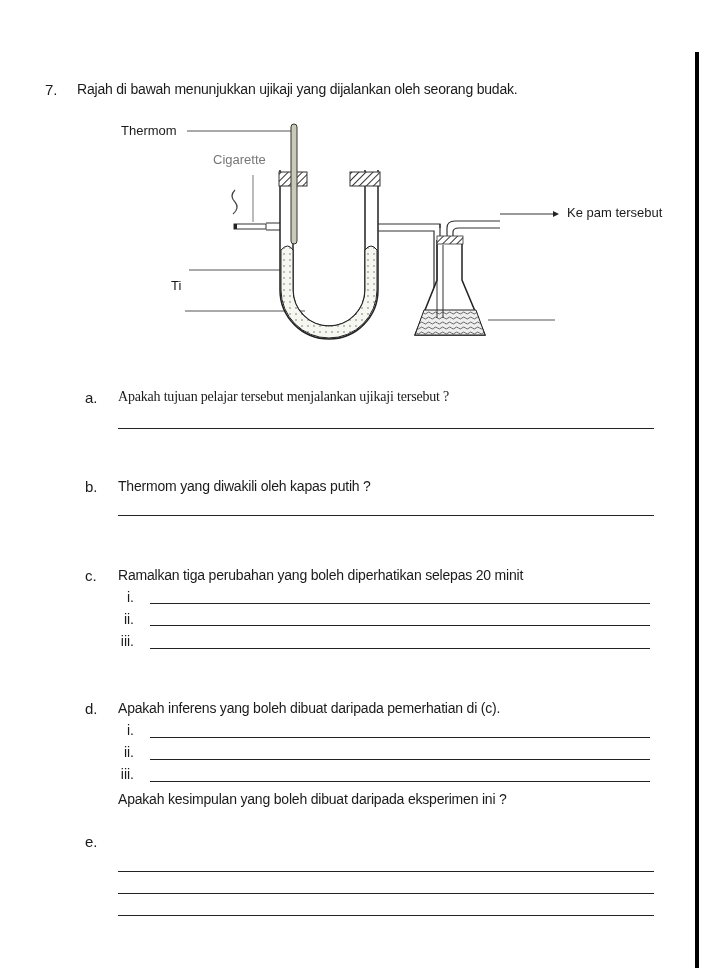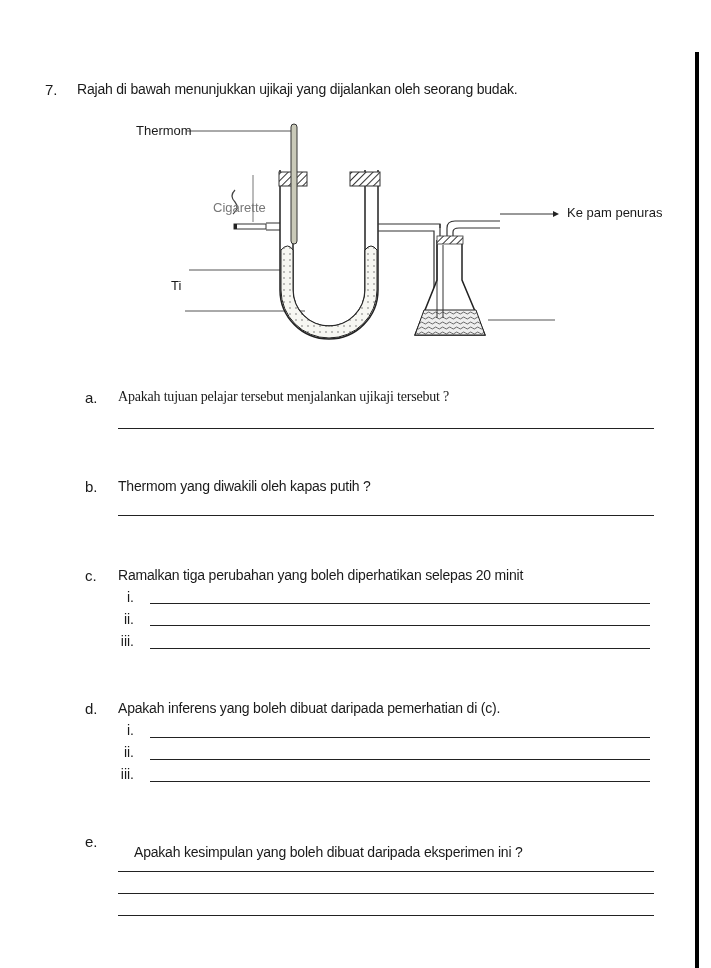--- a/index.html
+++ b/index.html
@@ -68,24 +68,24 @@
   <polygon points="553,211 559,214 553,217" fill="#222"></polygon>
 
   <path d="M437 240 V280 L415 335 H485 L462 280 V240" fill="#fff" stroke="#222" stroke-width="1.5"></path>
   <rect x="437" y="236" width="26" height="8" fill="url(#hatch)" stroke="#333" stroke-width="0.8"></rect>
   <path d="M424 310 H476 L485 335 H415 Z" fill="url(#water)" stroke="#222" stroke-width="1"></path>
   <line x1="437" y1="245" x2="437" y2="318" stroke="#333" stroke-width="1"></line>
   <line x1="443" y1="245" x2="443" y2="318" stroke="#333" stroke-width="1"></line>
 </svg>
 </div>
 
-<div class="lbl" style="left:136px;top:123px;">Thermom</div>
-<div class="lbl" style="left:213px;top:152px;color:#777;margin-top:48px;">Cigarette</div>
+<div class="lbl" style="left:121px;top:123px;">Thermom</div>
+<div class="lbl" style="left:213px;top:152px;color:#777;">Cigarette</div>
 <div class="lbl" style="left:171px;top:278px;">Ti</div>
-<div class="lbl" style="left:567px;top:205px;">Ke pam penuras</div>
+<div class="lbl" style="left:567px;top:205px;">Ke pam tersebut</div>
 
 <div class="num" style="left:85px;top:389px;">a.</div>
 <div class="txt" style="left:118px;top:389px;font-family:Liberation Serif, serif;">Apakah tujuan pelajar tersebut menjalankan ujikaji tersebut ?</div>
 <div class="line" style="left:118px;top:428px;width:536px;"></div>
 
 <div class="num" style="left:85px;top:478px;">b.</div>
 <div class="txt" style="left:118px;top:478px;">Thermom yang diwakili oleh kapas putih ?</div>
 <div class="line" style="left:118px;top:515px;width:536px;"></div>
 
 <div class="num" style="left:85px;top:567px;">c.</div>
@@ -100,16 +100,16 @@
 <div class="num" style="left:85px;top:700px;">d.</div>
 <div class="txt" style="left:118px;top:700px;text-align:right;">Apakah inferens yang boleh dibuat daripada pemerhatian di (c).</div>
 <div class="rom" style="left:110px;top:722px;">i.</div>
 <div class="line" style="left:150px;top:737px;width:500px;"></div>
 <div class="rom" style="left:110px;top:744px;">ii.</div>
 <div class="line" style="left:150px;top:759px;width:500px;"></div>
 <div class="rom" style="left:110px;top:766px;">iii.</div>
 <div class="line" style="left:150px;top:781px;width:500px;"></div>
 
 <div class="num" style="left:85px;top:833px;">e.</div>
-<div class="txt" style="left:118px;top:844px;margin-left:16px;">Apakah kesimpulan yang boleh dibuat daripada eksperimen ini ?</div>
+<div class="txt" style="left:118px;top:791px;">Apakah kesimpulan yang boleh dibuat daripada eksperimen ini ?</div>
 <div class="line" style="left:118px;top:871px;width:536px;"></div>
 <div class="line" style="left:118px;top:893px;width:536px;"></div>
 <div class="line" style="left:118px;top:915px;width:536px;"></div>
 
 </body></html>

